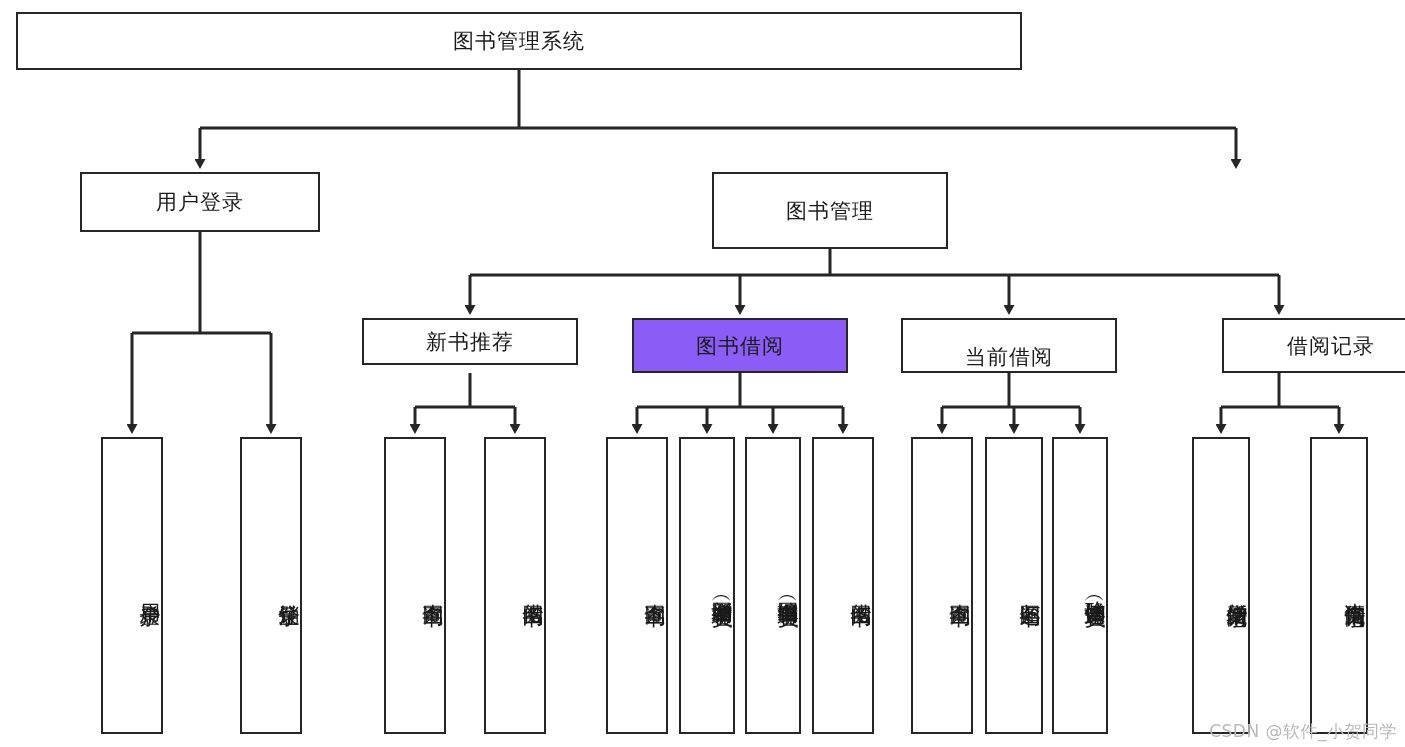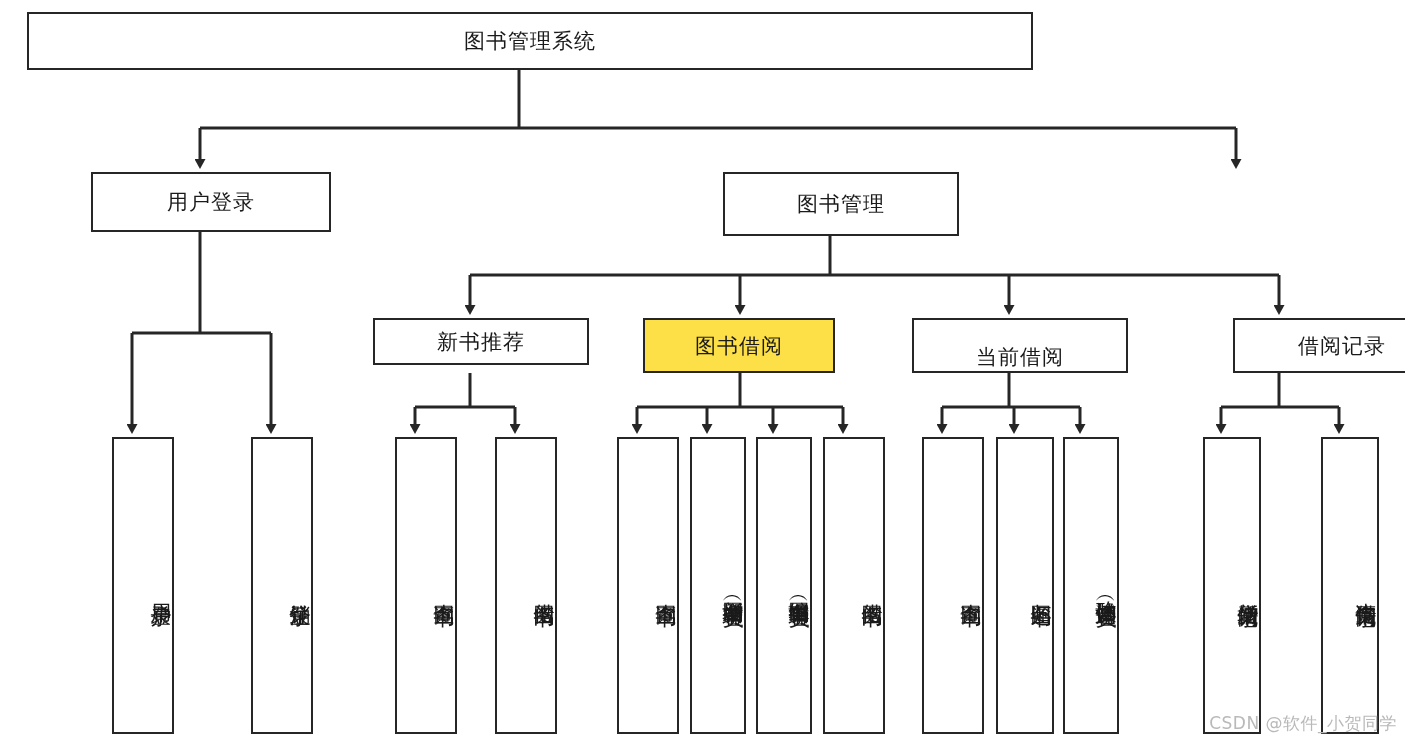--- a/index.html
+++ b/index.html
@@ -26,21 +26,20 @@
   }
   .node {
     position: absolute;
     box-sizing: border-box;
     border: 2px solid #15803d;
     background: #ffffff;
     display: flex;
     align-items: center;
     justify-content: center;
     color: #1a1a1a;
-    margin-left: 11px;
   }
   .node.horiz {
     font-size: 21px;
     letter-spacing: 1px;
   }
   .node.vert {
     font-size: 21px;
     letter-spacing: 1px;
     writing-mode: vertical-rl;
     text-orientation: upright;
@@ -50,21 +49,21 @@
     line-height: 1.08;
   }
   .node.vert .vlabel {
     writing-mode: vertical-rl;
     text-orientation: upright;
     white-space: nowrap;
   }
   #watermark {
     position: absolute;
     right: 8px;
-    bottom: 12px;
+    bottom: 4px;
     font-size: 17px;
     color: #b9b9b9;
     letter-spacing: 0.5px;
     white-space: nowrap;
     pointer-events: none;
     margin-top: 12px;
   }
 </style>
 </head>
 <body>
@@ -121,28 +120,28 @@
     </g>
   </svg>
 
   <div class="node horiz" id="n-root" style="left: 16px; top: 12px; width: 1006px; height: 58px; border-color: rgb(38, 38, 38); background: rgb(255, 255, 255); color: rgb(26, 26, 26);">
     <span>图书管理系统</span>
   </div>
 
   <div class="node horiz" id="n-l2-0" style="left: 80px; top: 172px; width: 240px; height: 60px; border-color: rgb(38, 38, 38); background: rgb(255, 255, 255); color: rgb(26, 26, 26);">
     <span>用户登录</span>
   </div>
-  <div class="node horiz" id="n-l2-1" style="left: 712px; top: 172px; width: 236px; height: 64px; border-color: rgb(38, 38, 38); background: rgb(255, 255, 255); color: rgb(26, 26, 26);">
+  <div class="node horiz" id="n-l2-1" style="left: 712px; top: 172px; width: 236px; height: 77px; border-color: rgb(38, 38, 38); background: rgb(255, 255, 255); color: rgb(26, 26, 26);">
     <span>图书管理</span>
   </div>
 
   <div class="node horiz" id="n-l3-0" style="left: 362px; top: 318px; width: 216px; height: 47px; border-color: rgb(38, 38, 38); background: rgb(255, 255, 255); color: rgb(26, 26, 26);">
     <span>新书推荐</span>
   </div>
-  <div class="node horiz" id="n-l3-1" style="left: 632px; top: 318px; width: 192px; height: 55px; border-color: rgb(38, 38, 38); background: #fde047; color: rgb(26, 26, 26);">
+  <div class="node horiz" id="n-l3-1" style="left: 632px; top: 318px; width: 216px; height: 55px; border-color: rgb(38, 38, 38); background: #8b5cf6; color: rgb(26, 26, 26);">
     <span>图书借阅</span>
   </div>
   <div class="node horiz" id="n-l3-2" style="left: 901px; top: 318px; width: 216px; height: 55px; border-color: rgb(38, 38, 38); background: rgb(255, 255, 255); color: rgb(26, 26, 26); align-items: flex-end;">
     <span>当前借阅</span>
   </div>
   <div class="node horiz" id="n-l3-3" style="left: 1222px; top: 318px; width: 218px; height: 55px; border-color: rgb(38, 38, 38); background: rgb(255, 255, 255); color: rgb(26, 26, 26);">
     <span>借阅记录</span>
   </div>
 
   <div class="node vert" id="n-leaf-0" style="left: 101px; top: 437px; width: 62px; height: 297px; border-color: rgb(38, 38, 38); background: rgb(255, 255, 255); color: rgb(26, 26, 26);">

